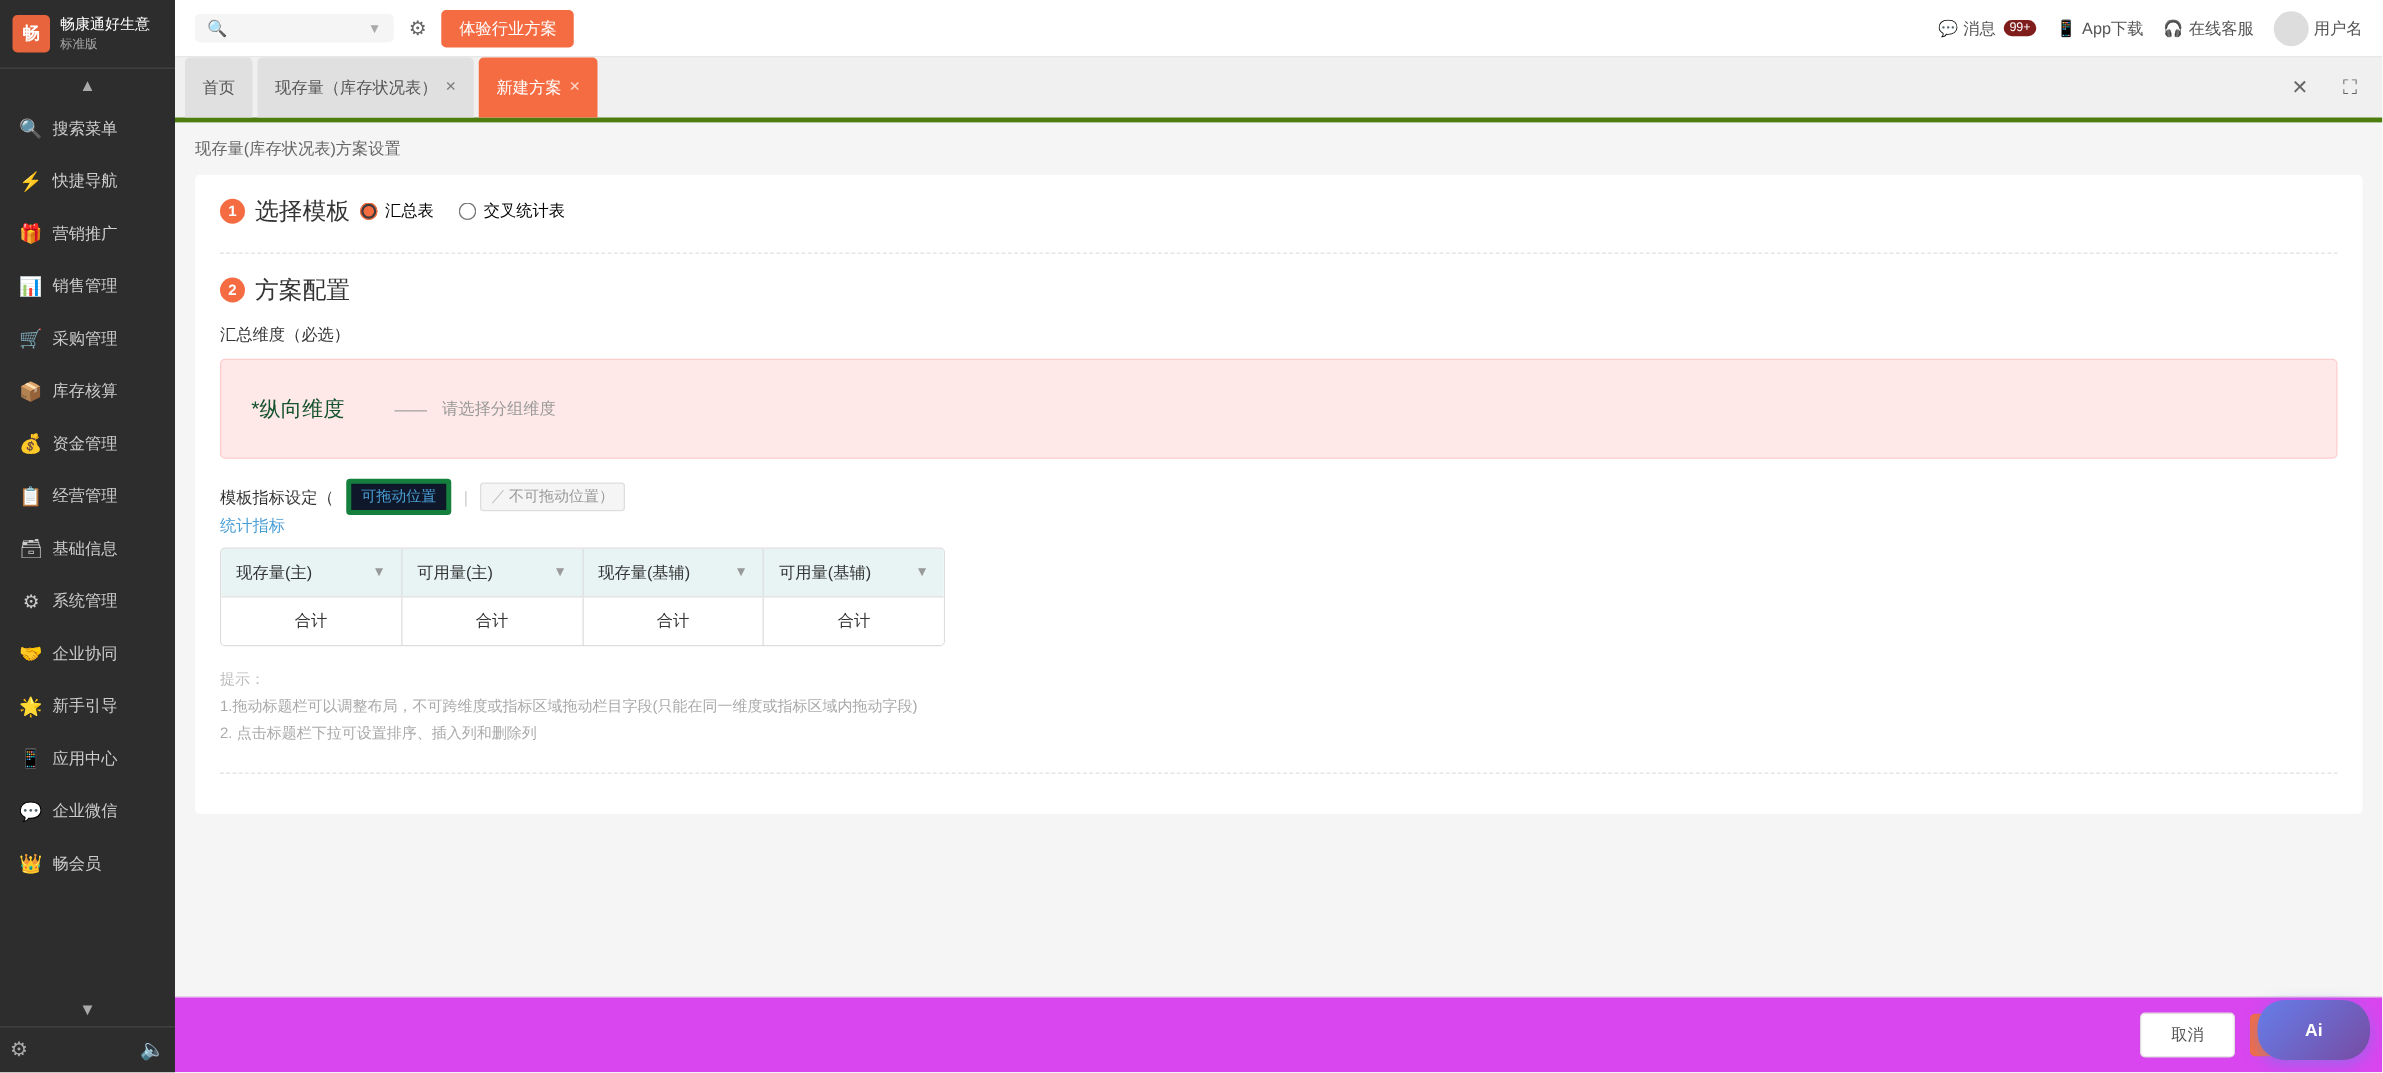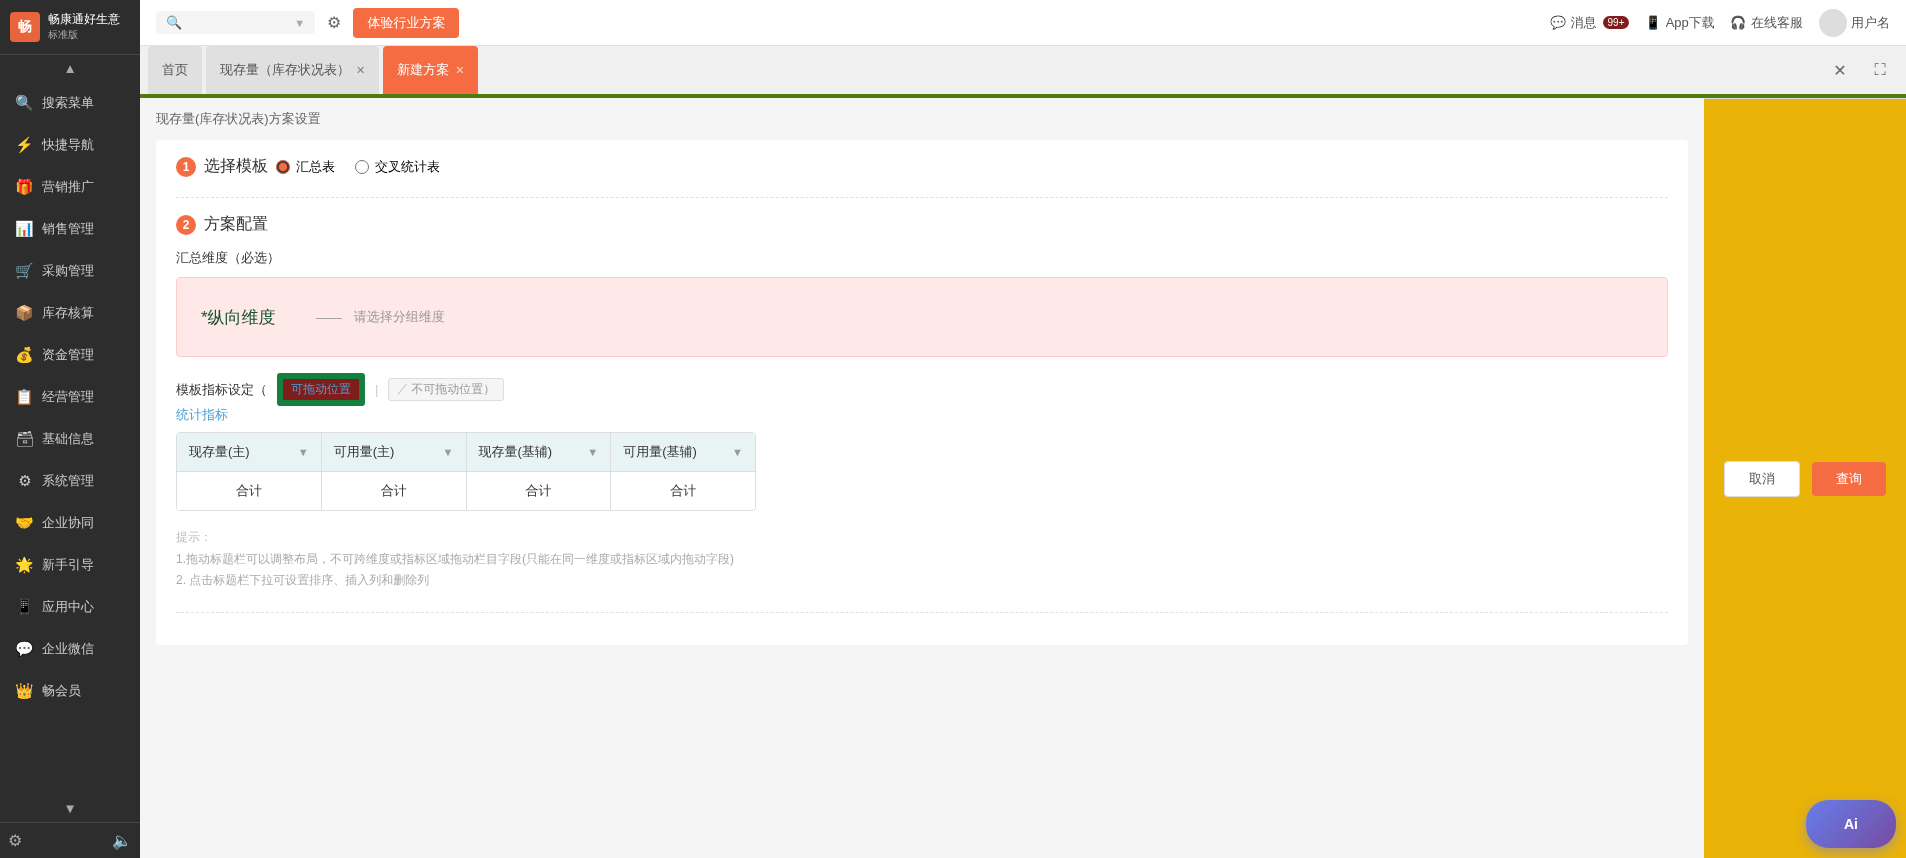--- a/index.html
+++ b/index.html
@@ -244,21 +244,21 @@
       color: white;
       border-radius: 50%;
       display: flex;
       align-items: center;
       justify-content: center;
       font-size: 12px;
       font-weight: bold;
       flex-shrink: 0;
     }
     .section-title {
-      font-size: 16px;
+      font-size: 19px;
       color: #333;
       font-weight: 500;
     }
 
     
     .template-options {
       display: flex;
       align-items: center;
       gap: 20px;
     }
@@ -315,22 +315,22 @@
 
     
     .metrics-label-row {
       display: flex;
       align-items: center;
       gap: 10px;
       font-size: 13px;
       color: #333;
     }
     .draggable-badge {
-      background: #7f1d1d;
-      border: 6px solid #15803d;
+      background: #0f172a;
+      border: 4px solid #15803d;
       border-radius: 3px;
       padding: 2px 8px;
       font-size: 12px;
       color: #4a9fd5;
     }
     .non-draggable-badge {
       background: #f5f5f5;
       border: 1px solid #ddd;
       border-radius: 3px;
       padding: 2px 8px;
@@ -403,23 +403,23 @@
       margin-top: 16px;
       display: flex;
       align-items: center;
       gap: 6px;
       font-size: 13px;
       color: #555;
     }
 
     
     .footer-actions {
-      background: #eab308;
+      background: #d946ef;
       border-top: 1px solid #e0e0e0;
-      padding: 12px 20px;
+      padding: 12px 32px;
       display: flex;
       align-items: center;
       justify-content: flex-end;
       gap: 12px;
       flex-shrink: 0;
     }
     .btn-cancel {
       background: #fff;
       border: 1px solid #ddd;
       border-radius: 4px;
@@ -600,21 +600,21 @@
     <div class="tab-item active">
       <span>新建方案</span>
       <span class="tab-close">✕</span>
     </div>
     <div style="margin-left:auto;display:flex;align-items:center;gap:4px;">
       <button class="win-btn">✕</button>
       <button class="win-btn">⛶</button>
     </div>
   </div>
 
-  <div style="flex:1;display:flex;overflow:hidden;">
+  <div style="flex:1;display:flex;flex-direction:column;overflow:hidden;">
 
     <div class="content-area">
 
       <div class="page-title">现存量(库存状况表)方案设置</div>
 
       <div class="panel">
 
         <div class="section">
           <div class="section-header">
             <div class="section-num">1</div>

